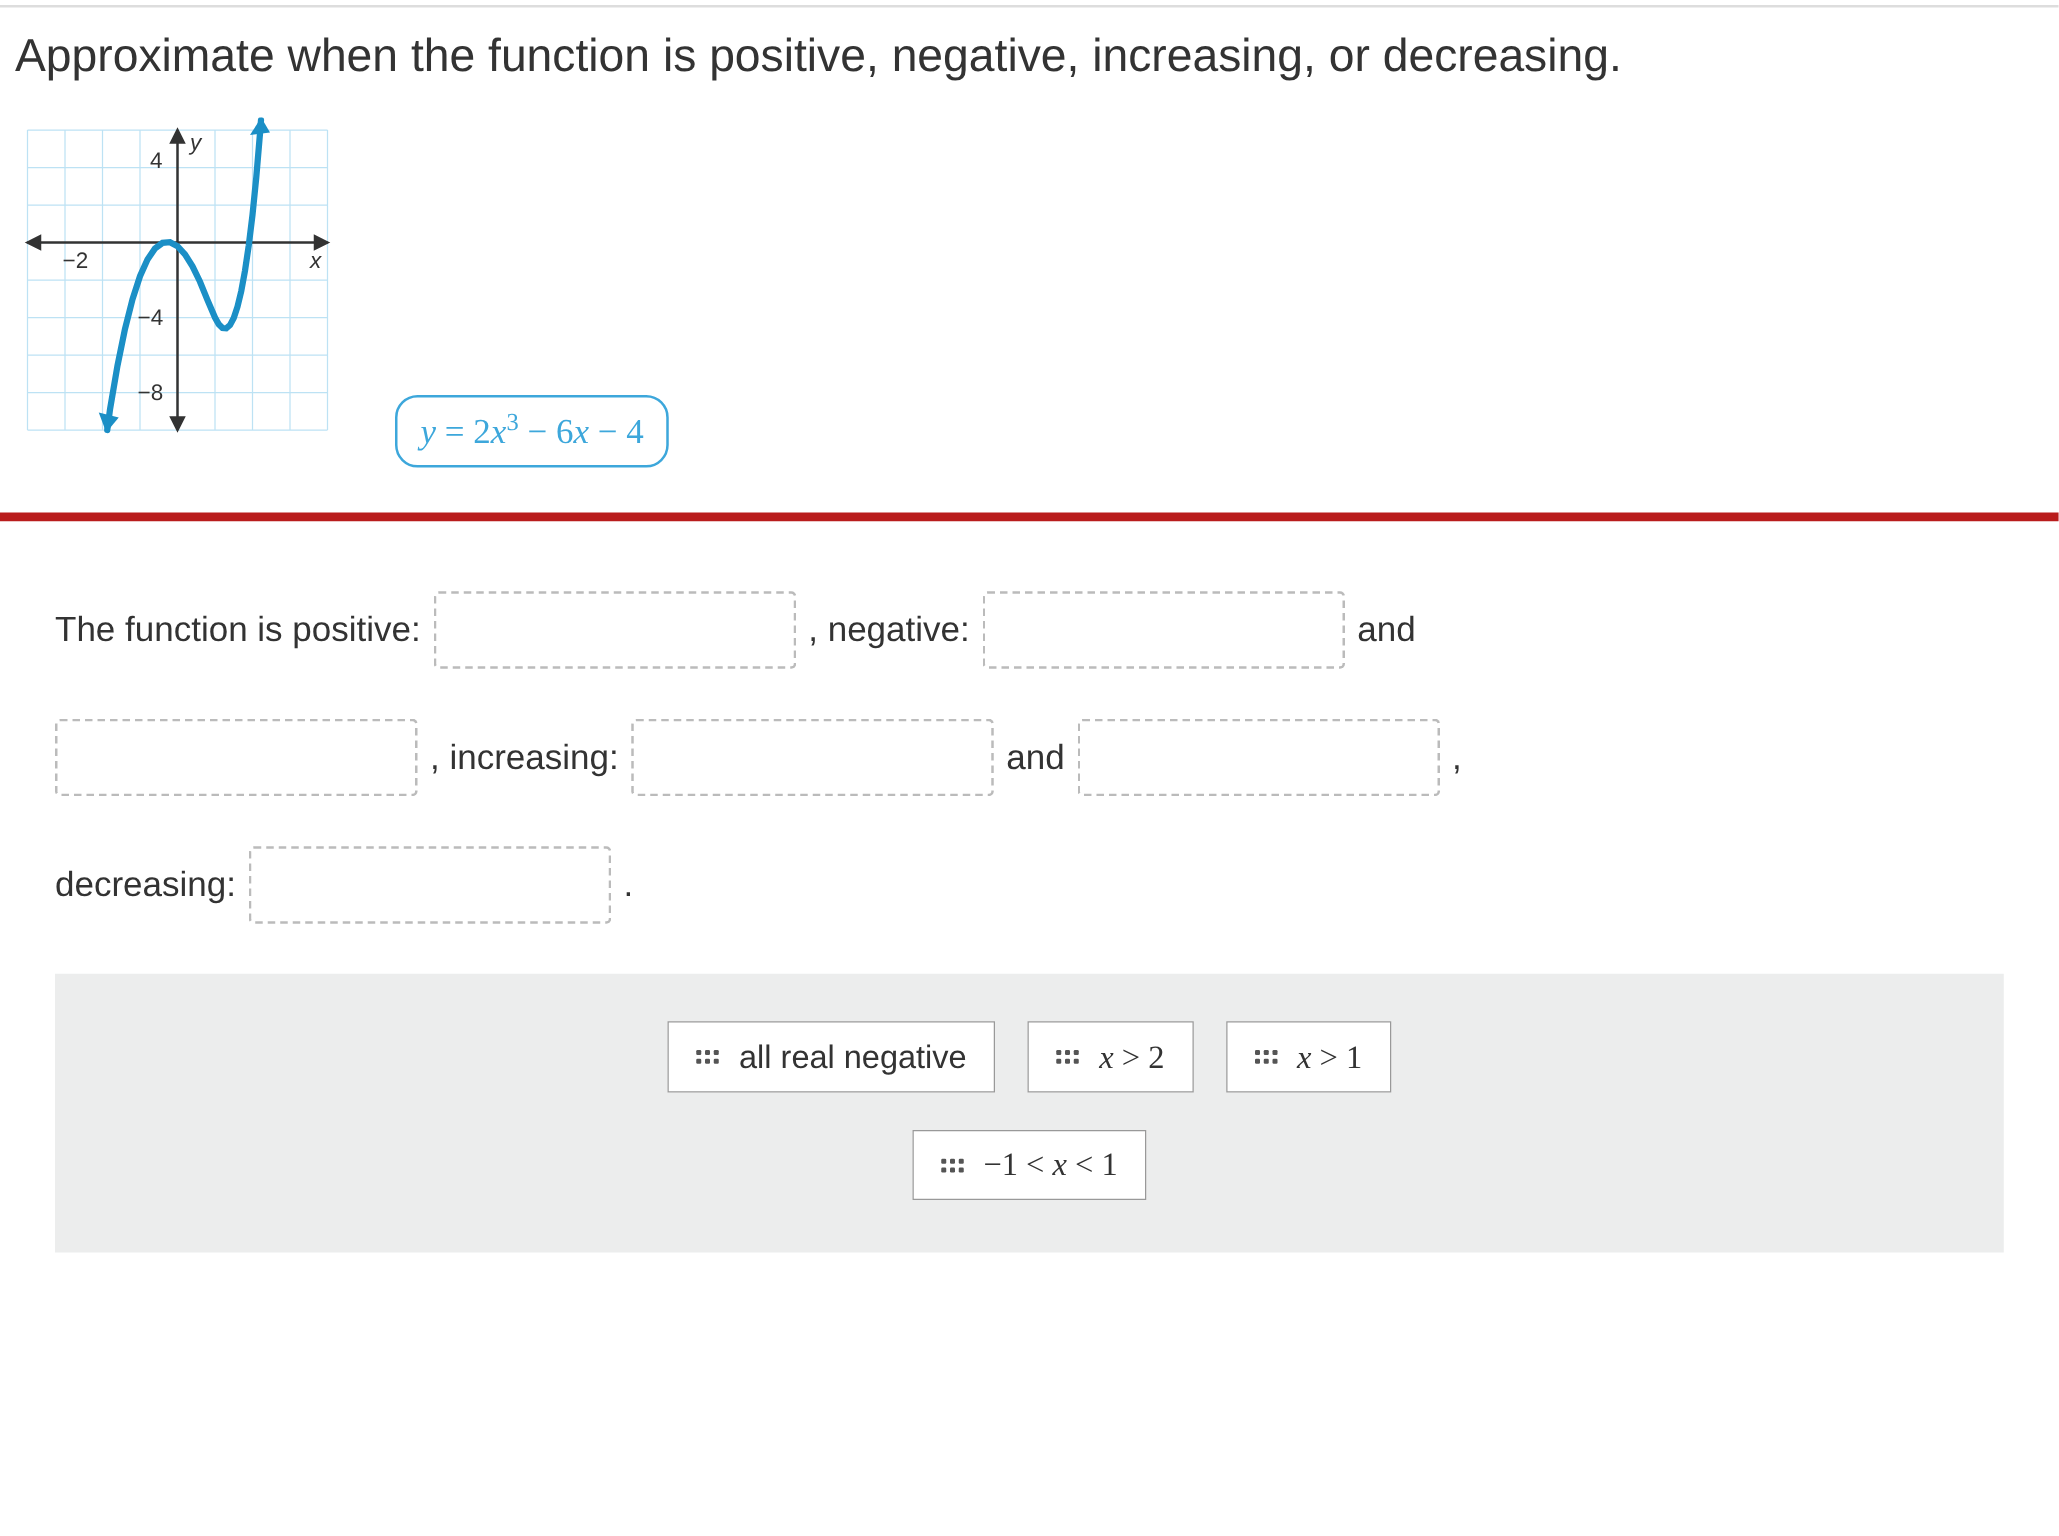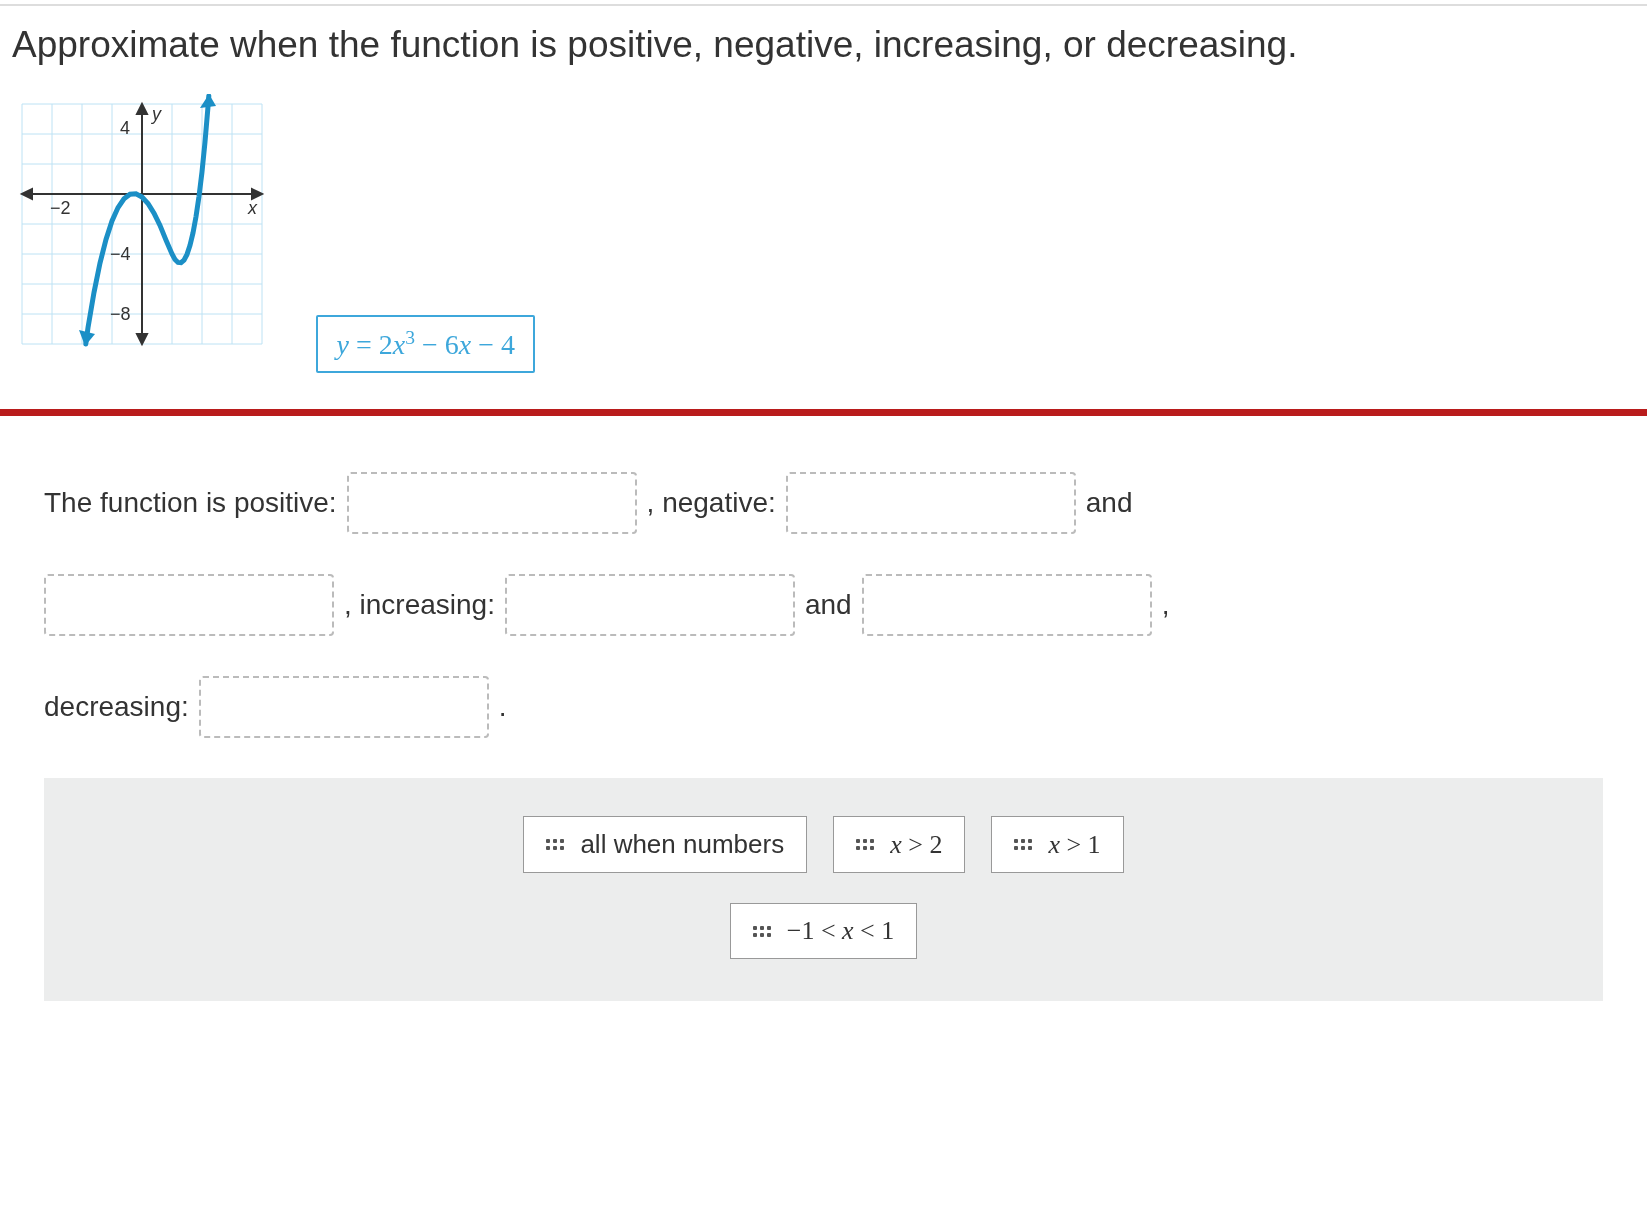--- a/index.html
+++ b/index.html
@@ -19,21 +19,21 @@
     font-size: 37px;
     color: #333;
     padding: 18px 12px 10px 12px;
   }
   .graph-wrap {
     margin: 18px 0 0 12px;
   }
   .equation-box {
     display: inline-block;
     border: 2px solid #3da7db;
-    border-radius: 2px;
+    border-radius: 18px;
     padding: 10px 18px;
     font-size: 28px;
     color: #3da7db;
     font-style: italic;
     margin-top: -6px;
     margin-left: 40px;
     background: #fff;
     font-family: Georgia, 'Times New Roman', serif;
     position: relative;
     z-index: 2;
@@ -185,21 +185,21 @@
     <div class="choices-row">
       <div class="choice">
         <span class="grip">
             <span></span>
             <span></span>
             <span></span>
             <span></span>
             <span></span>
             <span></span>
           </span>
-        <span style="font-family: Arial, sans-serif;">all when numbers</span>
+        <span style="font-family: Arial, sans-serif;">all real negative</span>
       </div>
       <div class="choice">
         <span class="grip">
             <span></span>
             <span></span>
             <span></span>
             <span></span>
             <span></span>
             <span></span>
           </span>

